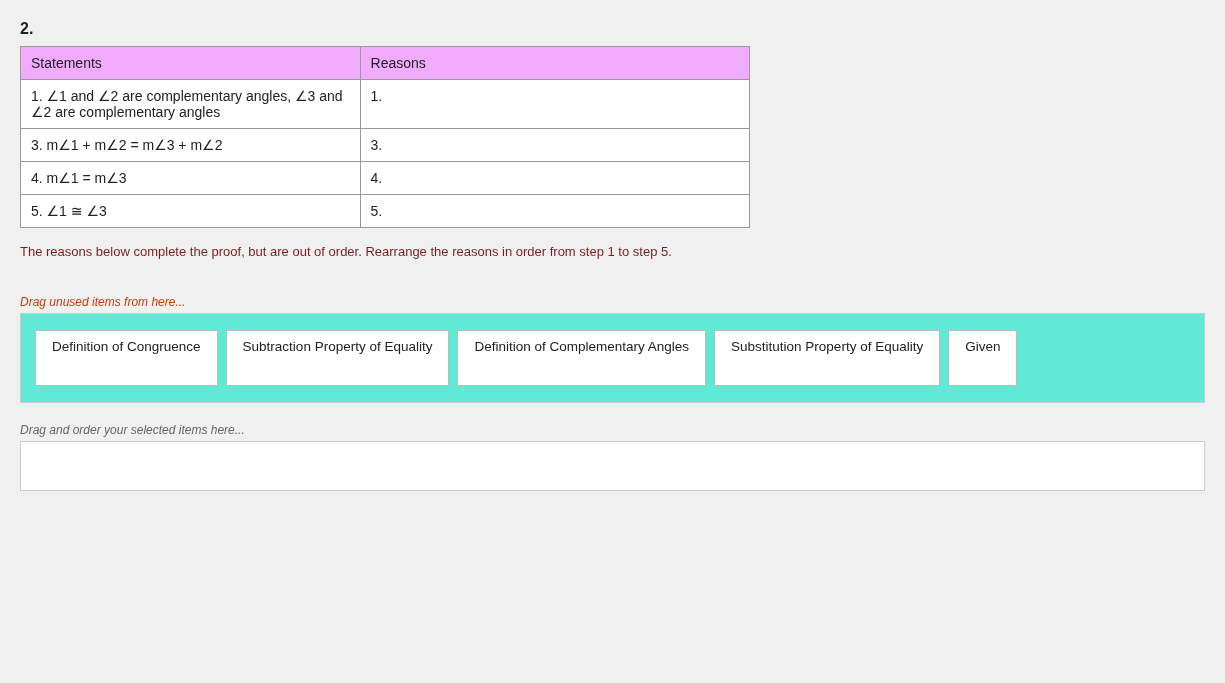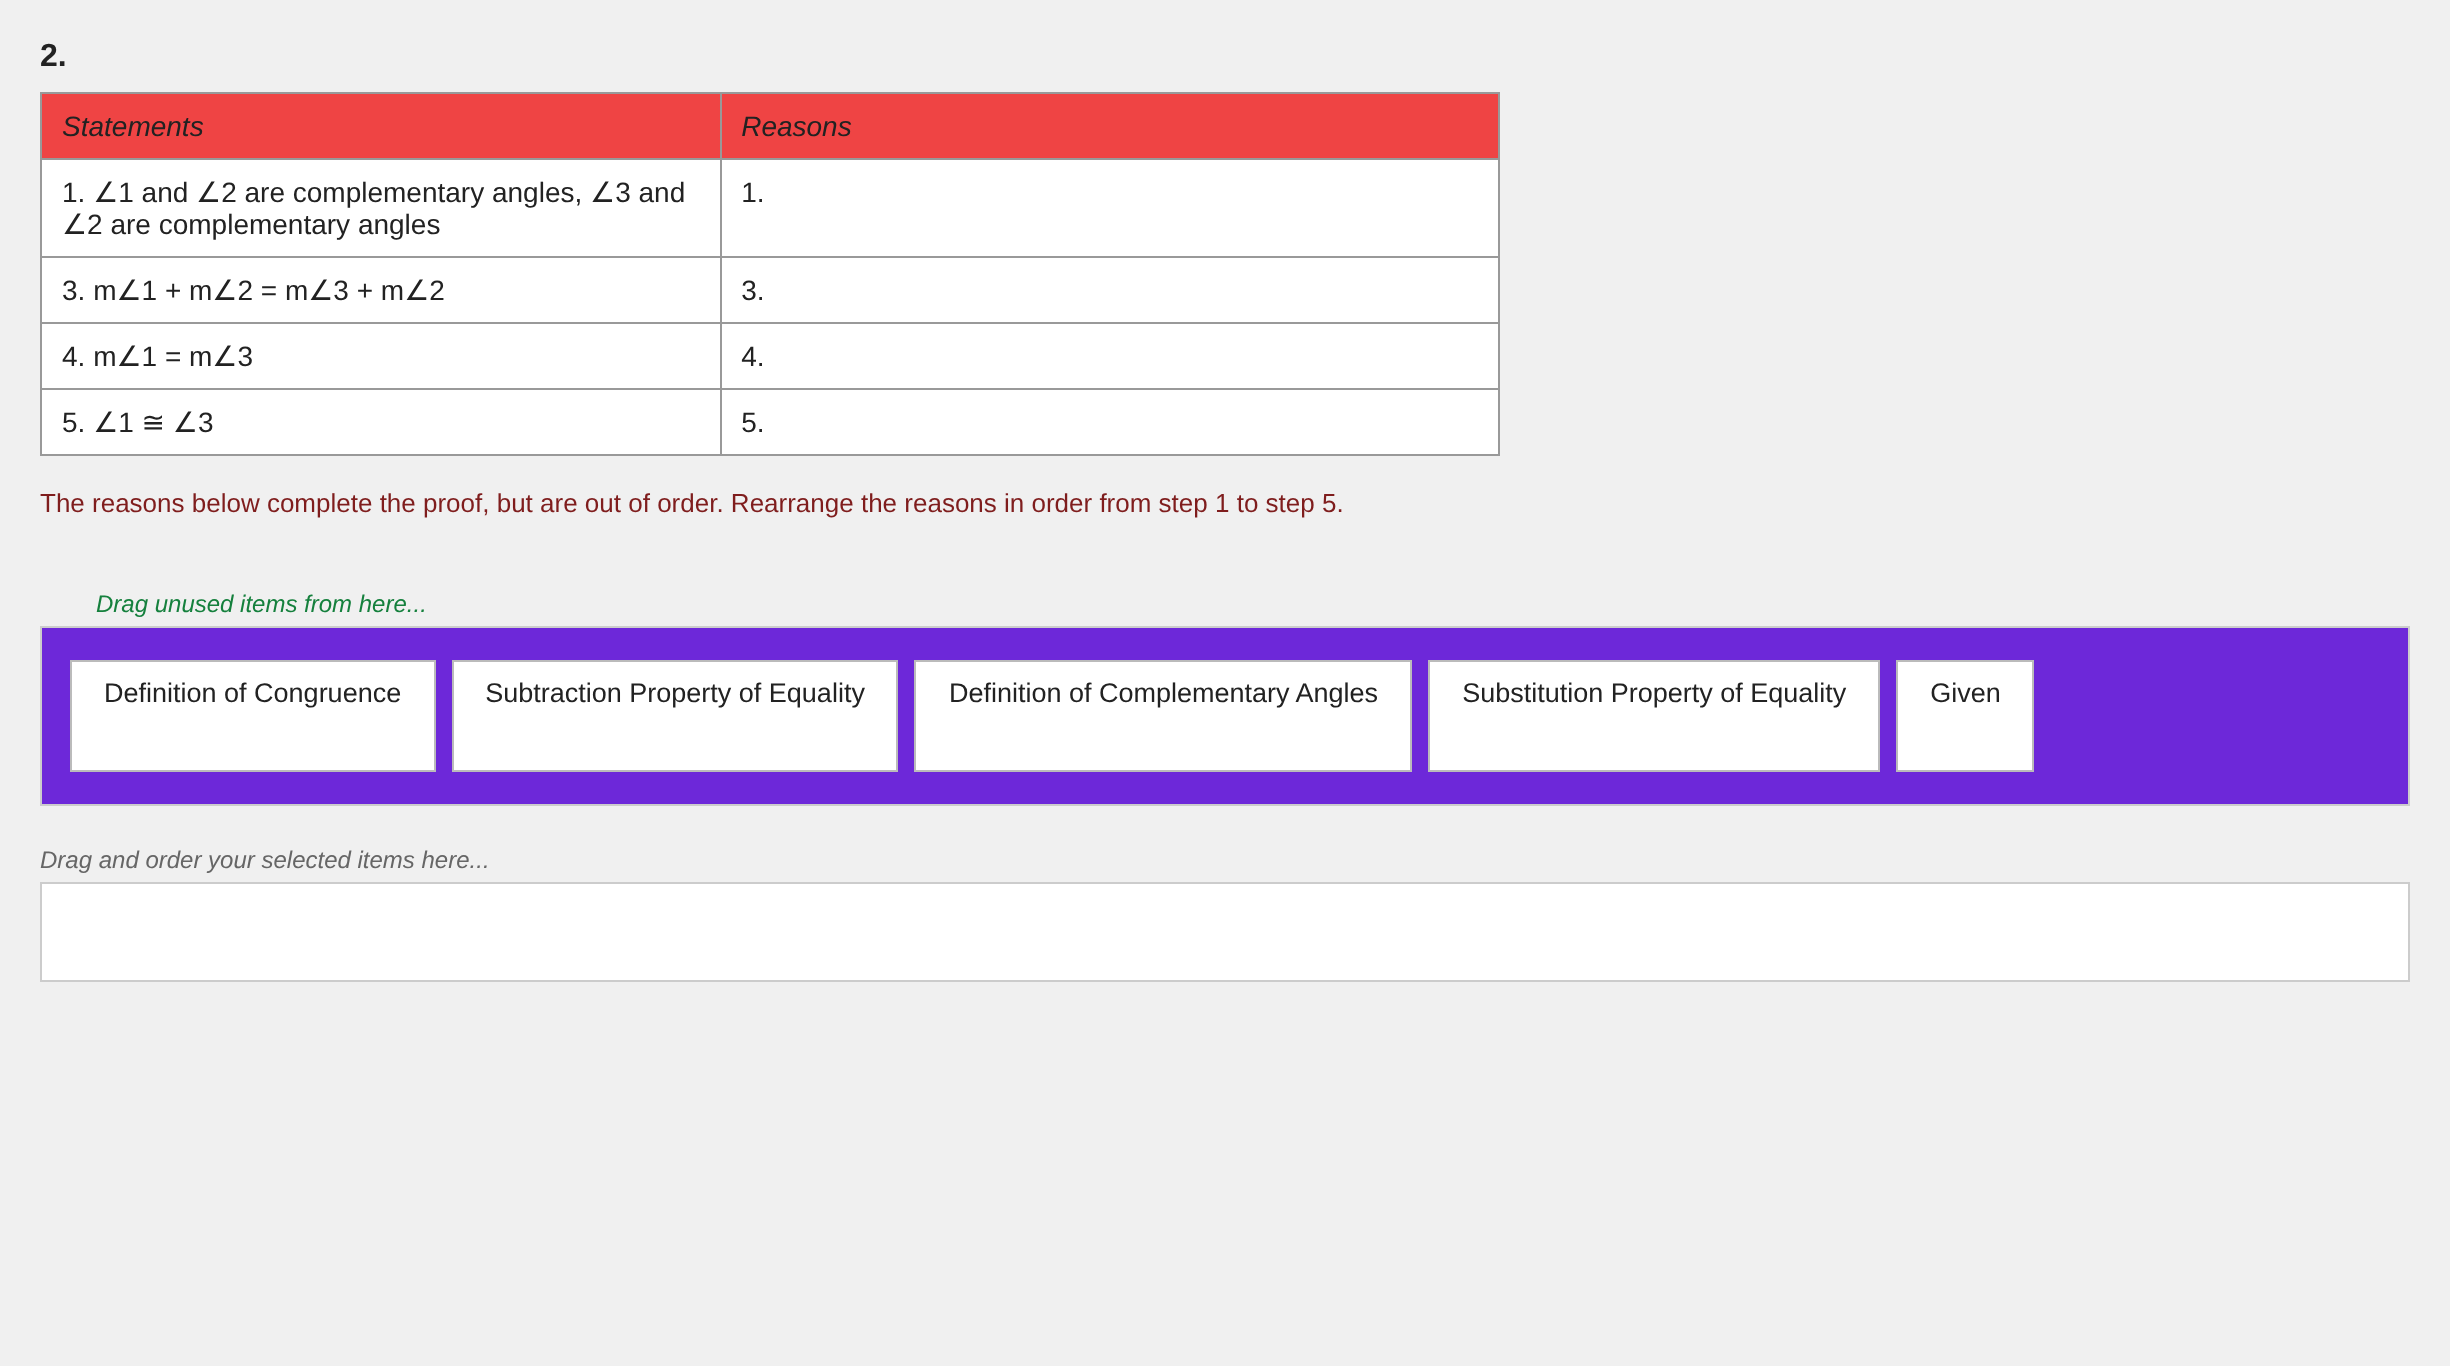--- a/index.html
+++ b/index.html
@@ -20,46 +20,44 @@
       width: 730px;
       background: #fff;
       margin-bottom: 16px;
     }
     .proof-table th, .proof-table td {
       border: 1px solid #999;
       padding: 8px 10px;
       vertical-align: top;
     }
     .proof-table th {
-      background: #ef4444;
+      background: #f0abfc;
       font-weight: normal;
-      font-style: italic;
       text-align: left;
     }
     .proof-table td.statements-col {
       width: 340px;
     }
     .proof-table td.reasons-col {
       width: 390px;
     }
     .instructions {
       font-size: 13px;
       color: #7f1d1d;
       margin-bottom: 20px;
       max-width: 920px;
     }
     .drag-label {
       font-size: 12px;
-      color: #15803d;
+      color: #c2410c;
       font-style: italic;
       margin-bottom: 4px;
-      margin-left: 28px;
     }
     .drag-source-area {
-      background: #6d28d9;
+      background: #5eead4;
       border: 1px solid #ccc;
       padding: 12px 10px;
       display: flex;
       flex-wrap: wrap;
       gap: 0;
       min-height: 90px;
       width: 1200px;
       max-width: 100%;
     }
     .drag-item {

